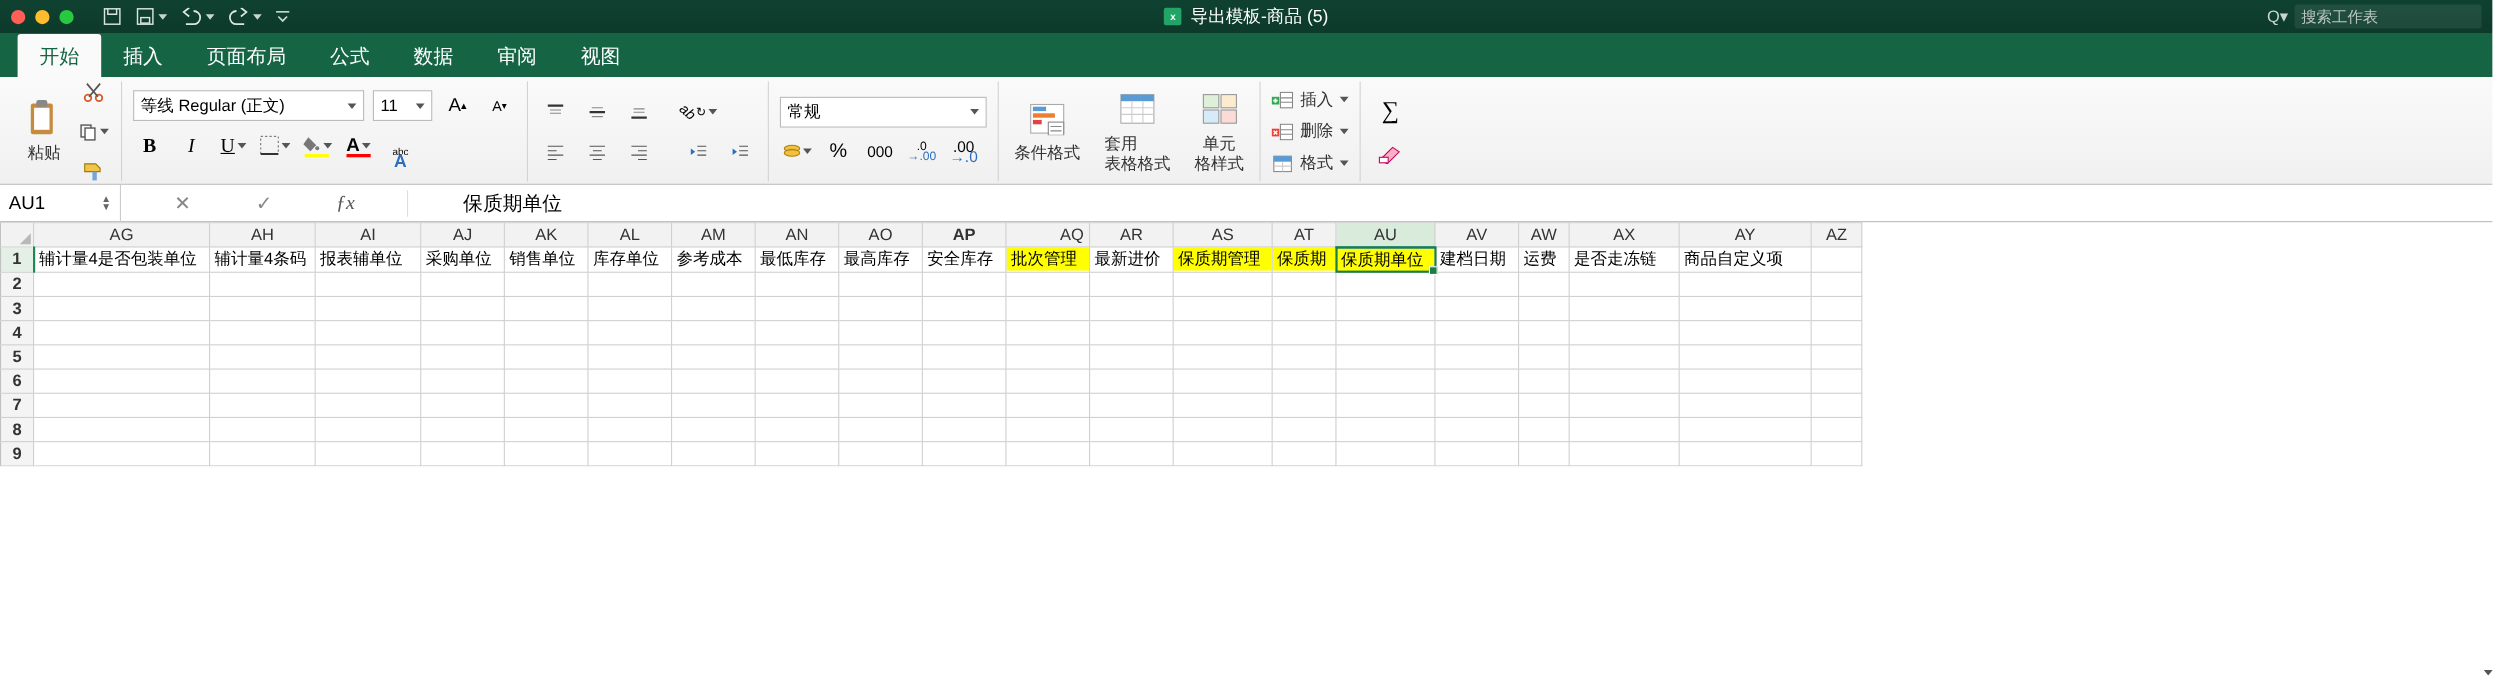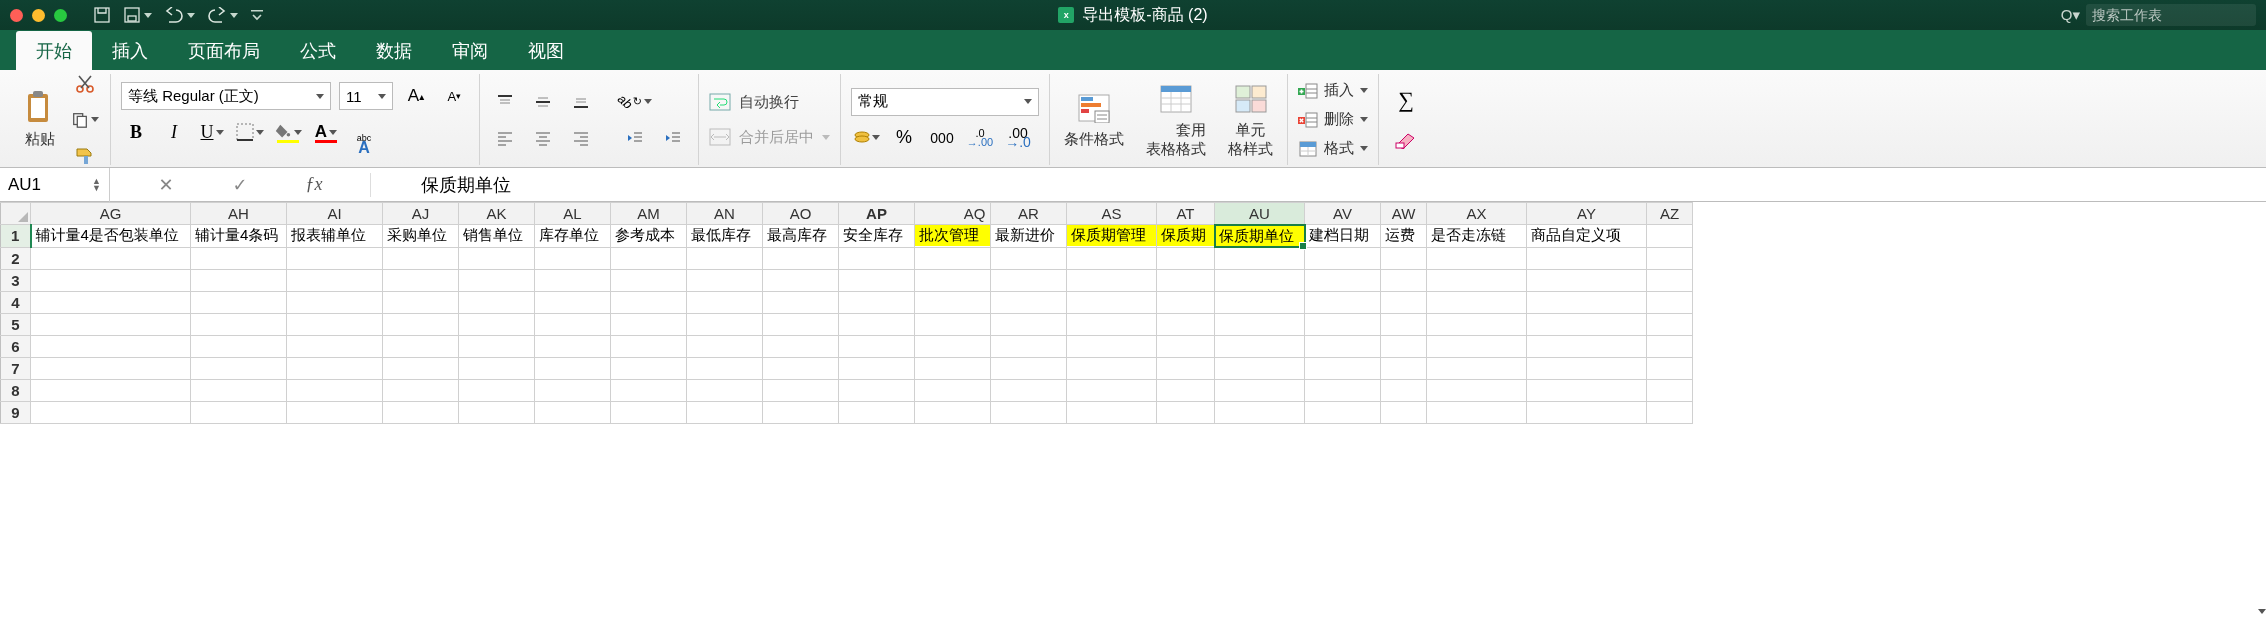--- a/index.html
+++ b/index.html
@@ -198,21 +198,21 @@
     </span>
     <span class="qat-btn">
       <svg width="14" height="14" viewBox="0 0 14 14">
           <rect x="1" y="2" width="12" height="1.5" fill="#cfe0d6"></rect>
           <path d="M3 7l4 4 4-4" fill="none" stroke="#cfe0d6" stroke-width="1.6"></path>
         </svg>
     </span>
   </div>
   <div class="title-center">
     <span class="xlsx-icon">x</span>
-    <span>导出模板-商品 (2)</span>
+    <span>导出模板-商品 (5)</span>
   </div>
   <div class="title-right">
     <span style="font-size:15px;color:#c9d5ce;">Q▾</span>
     <input class="search-input" placeholder="搜索工作表" style="">
   </div>
 </div>
 
 <div class="tabs-row">
   <div class="tab active">开始</div>
   <div class="tab">插入</div>
@@ -377,41 +377,20 @@
               <path d="M2 6l4 3-4 3z" fill="#2a6fbf"></path>
               <line x1="8" y1="4" x2="16" y2="4" stroke="#555"></line>
               <line x1="8" y1="8" x2="16" y2="8" stroke="#555"></line>
               <line x1="8" y1="12" x2="16" y2="12" stroke="#555"></line>
             </svg>
           </span>
       </div>
     </div>
   </div>
 
-  <div class="group">
-    <div class="stack" style="gap:16px;">
-      <div class="fake-toggle">
-        <svg width="22" height="18">
-            <rect x="1" y="1" width="20" height="16" fill="none" stroke="#7aa"></rect>
-            <path d="M5 6h10a3 3 0 0 1 0 6h-4" fill="none" stroke="#2d7"></path>
-            <path d="M11 9l-3 3 3 3" fill="none" stroke="#2d7"></path>
-          </svg>
-        <span>自动换行</span>
-      </div>
-      <div class="fake-toggle dim">
-        <svg width="22" height="18">
-            <rect x="1" y="1" width="20" height="16" fill="none" stroke="#bbb"></rect>
-            <path d="M5 9h12" stroke="#bbb"></path>
-            <path d="M5 6l-3 3 3 3M17 6l3 3-3 3" fill="none" stroke="#bbb"></path>
-          </svg>
-        <span>合并后居中</span>
-        <span class="caret" style="border-top-color:#bbb;"></span>
-      </div>
-    </div>
-  </div>
 
   <div class="group">
     <div class="stack">
       <div class="sel-numfmt">
         <span>常规</span>
           <span class="caret"></span>
       </div>
       <div class="row">
         <span class="sq">
             <svg width="20" height="18">
@@ -453,21 +432,21 @@
       <div class="ico-lg">
           <svg width="34" height="30">
             <rect x="2" y="2" width="30" height="26" fill="#fff" stroke="#aaa"></rect>
             <rect x="2" y="2" width="30" height="6" fill="#5a9bd5"></rect>
             <line x1="2" y1="14" x2="32" y2="14" stroke="#ccc"></line>
             <line x1="2" y1="20" x2="32" y2="20" stroke="#ccc"></line>
             <line x1="12" y1="8" x2="12" y2="28" stroke="#ccc"></line>
             <line x1="22" y1="8" x2="22" y2="28" stroke="#ccc"></line>
           </svg>
         </div>
-      <span style="white-space:pre;text-align:right;">套用
+      <span style="white-space:pre;text-align:left;">套用
 表格格式</span>
     </div>
     <div class="bigbtn">
       <div class="ico-lg">
           <svg width="34" height="30">
             <rect x="2" y="2" width="14" height="12" fill="#dff0d8" stroke="#999"></rect>
             <rect x="18" y="2" width="14" height="12" fill="#fdebd0" stroke="#999"></rect>
             <rect x="2" y="16" width="14" height="12" fill="#d6eaf8" stroke="#999"></rect>
             <rect x="18" y="16" width="14" height="12" fill="#fadbd8" stroke="#999"></rect>
           </svg>

